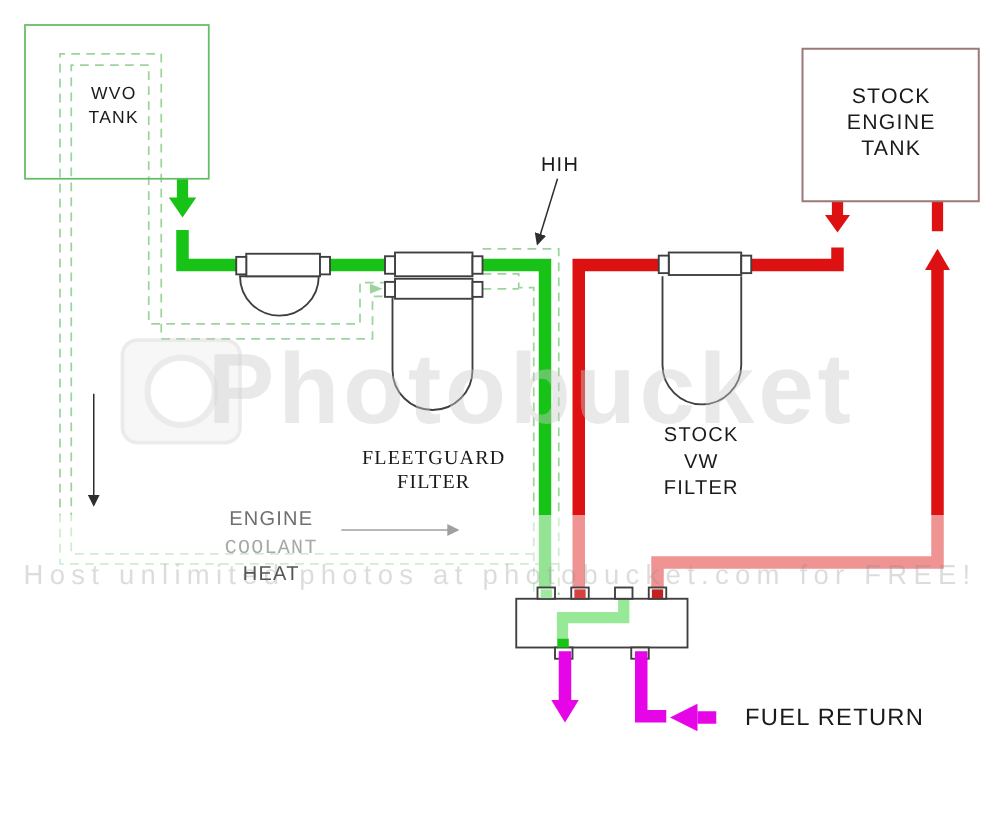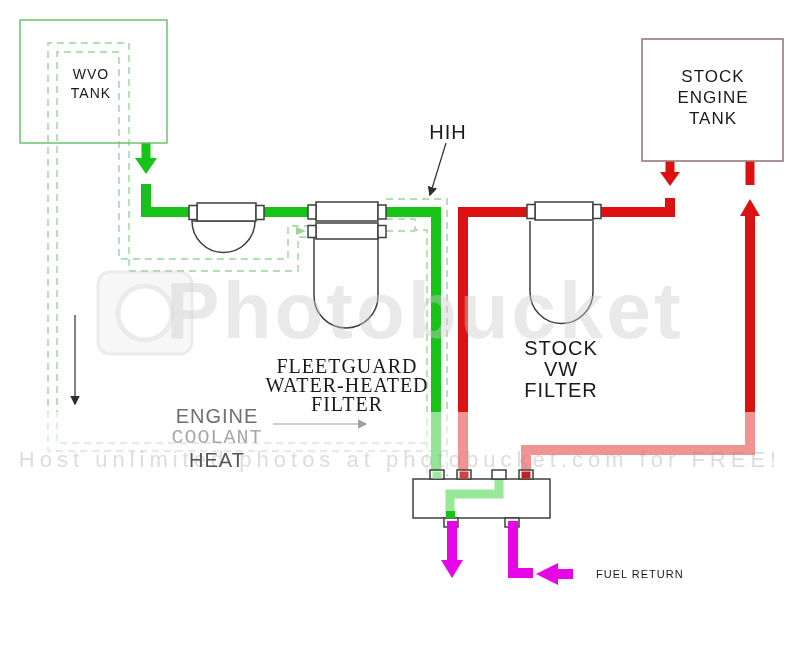--- a/index.html
+++ b/index.html
@@ -8,21 +8,21 @@
   .stage svg{position:absolute;left:0;top:0;}
   .dashline{fill:none;stroke:var(--dashgreen);stroke-width:1.4;stroke-dasharray:7 5;}
   .pipe{fill:none;stroke-width:10;stroke-linejoin:miter;}
   .pg{stroke:var(--green);}
   .pr{stroke:var(--red);}
   .pm{stroke:var(--magenta);}
   .shape{fill:#ffffff;stroke:var(--outline);stroke-width:1.5;}
   .tank-wvo{fill:none;stroke:var(--wvo_border);stroke-width:1.4;}
   .tank-diesel{fill:none;stroke:var(--diesel_border);stroke-width:1.6;}
   .annot{fill:none;stroke:#2e2e2e;stroke-width:1.2;}
-  .lbl{position:absolute;color:var(--ink);font-size:20px;letter-spacing:1px;
+  .lbl{position:absolute;color:var(--ink);font-size:16px;letter-spacing:1px;
        text-align:center;transform:translateX(-50%);white-space:nowrap;line-height:19px;}
   .lbl.noctr{transform:none;text-align:left;}
   .c-gray{color:var(--gray_label);}
   .c-graylight{color:var(--gray_light);font-family:Liberation Mono, monospace;}
   .c-graymid{color:#6f6f6f;text-align:center;}
   .c-graydark{color:var(--gray_dark);}
 </style>
 </head>
 <body>
 
@@ -142,33 +142,32 @@
   <div class="lbl" style="left:713px;top:66px;font-size:17px;line-height:21px;">
     <div>STOCK</div>
     <div>ENGINE</div>
     <div>TANK</div>
   </div>
 
   <div class="lbl" style="left:448px;top:123px;">HIH</div>
 
   <div class="lbl" style="left:347px;top:357px;font-family:Liberation Serif, serif;">
     <div>FLEETGUARD</div>
-    <div>WATER-HEATED</div>
     <div>FILTER</div>
   </div>
 
   <div class="lbl" style="left:561px;top:338px;line-height:21px;">
     <div>STOCK</div>
     <div>VW</div>
     <div>FILTER</div>
   </div>
 
   <div class="lbl" style="left:217px;top:405px;line-height:22px;">
     <div class="c-graymid">ENGINE</div>
     <div class="c-graylight">COOLANT</div>
     <div class="c-graydark">HEAT</div>
   </div>
 
 
 
-  <div class="lbl noctr" style="left:596px;top:565px;font-size:11px;">FUEL RETURN</div>
+  <div class="lbl noctr" style="left:596px;top:565px;font-size:19px;">FUEL RETURN</div>
 
 </div>
 
 </body></html>

